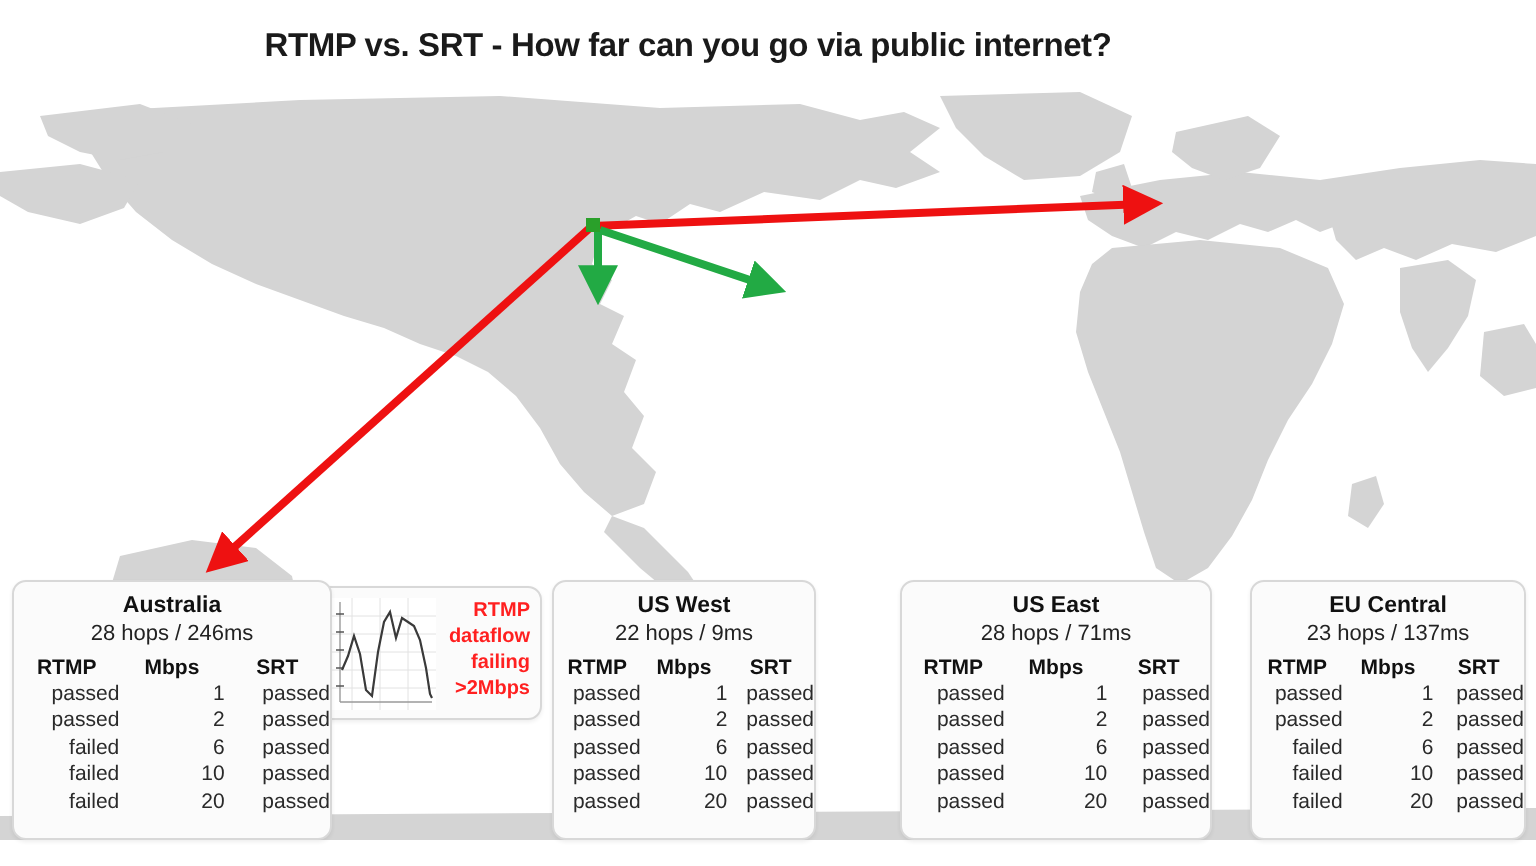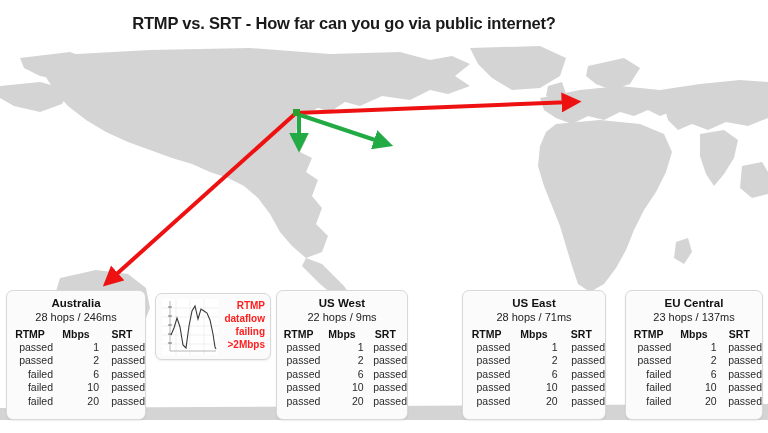--- a/index.html
+++ b/index.html
@@ -236,21 +236,21 @@
     <polyline fill="none" stroke="#3a3a3a" stroke-width="1.1" points="9,36 12,29 15,19 18,28 21,46 24,49 27,27 30,12 33,7 36,20 39,10 42,12 45,14 48,21 51,35 53,48 54,50"></polyline>
   </svg>
   <div id="graph-note">
     <div>RTMP</div>
     <div>dataflow</div>
     <div>failing</div>
     <div>&gt;2Mbps</div>
   </div>
 </div>
 
-<div class="card" id="card-australia" style="left:6px; top:290px; width:140px; height:130px;">
+<div class="card" id="card-australia" style="left:6px; top:290px; width:160px; height:130px;">
   <div class="card-head">
     <div class="card-title">Australia</div>
     <div class="card-sub">28 hops / 246ms</div>
   </div>
   <table class="metrics">
     <thead>
       <tr>
         <th>RTMP</th>
         <th>Mbps</th>
         <th>SRT</th>
@@ -322,21 +322,21 @@
       </tr>
       <tr>
         <td class="status-passed">passed</td>
         <td>20</td>
         <td class="status-passed">passed</td>
       </tr>
     </tbody>
   </table>
 </div>
 
-<div class="card" id="card-us-east" style="left:450px; top:290px; width:144px; height:130px;margin-left:12px;">
+<div class="card" id="card-us-east" style="left:450px; top:290px; width:156px; height:130px;">
   <div class="card-head">
     <div class="card-title">US East</div>
     <div class="card-sub">28 hops / 71ms</div>
   </div>
   <table class="metrics">
     <thead>
       <tr>
         <th>RTMP</th>
         <th>Mbps</th>
         <th>SRT</th>

